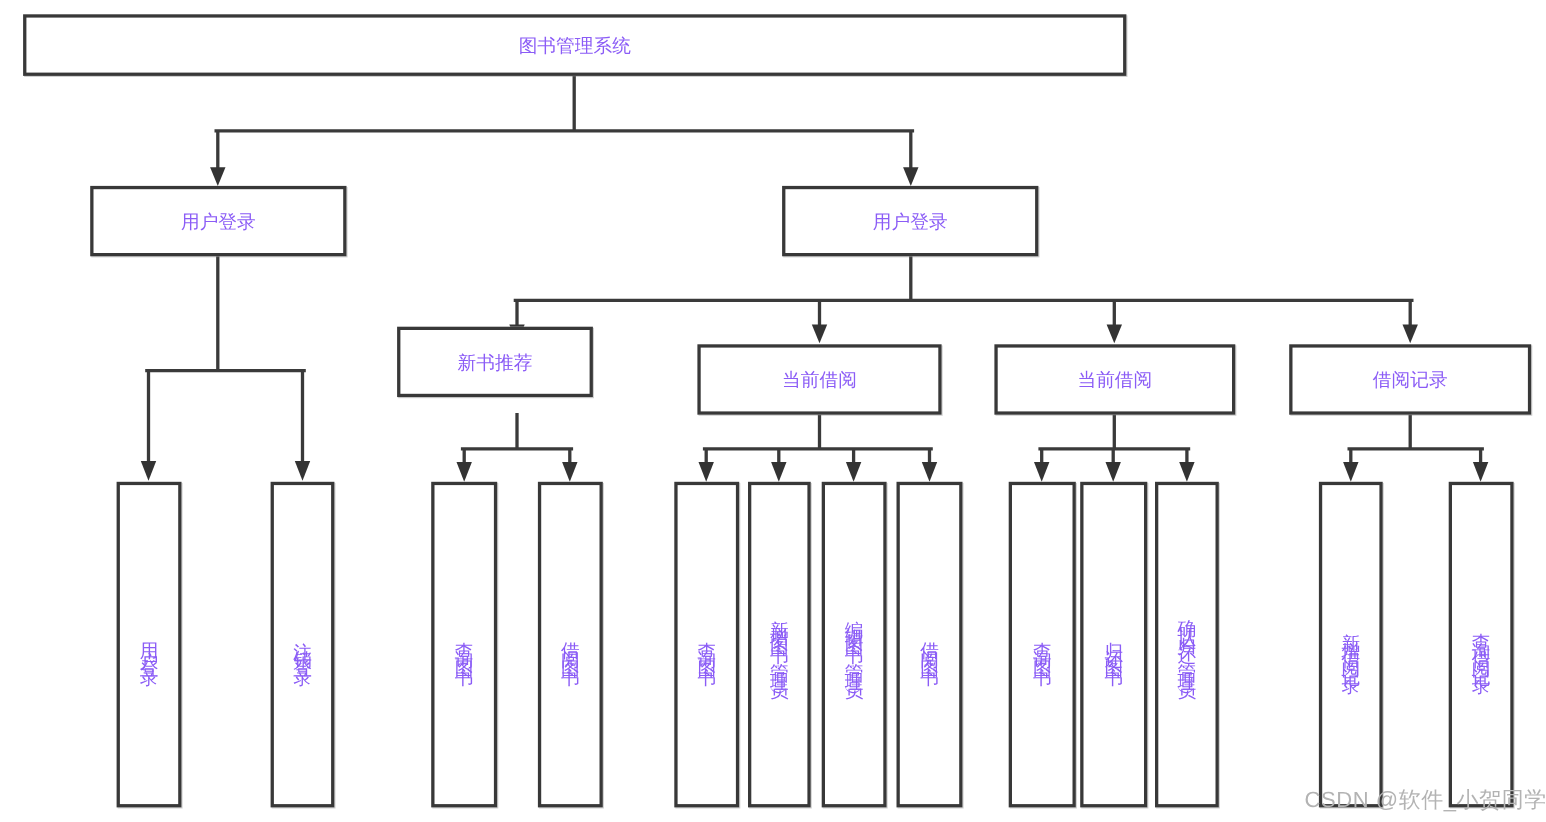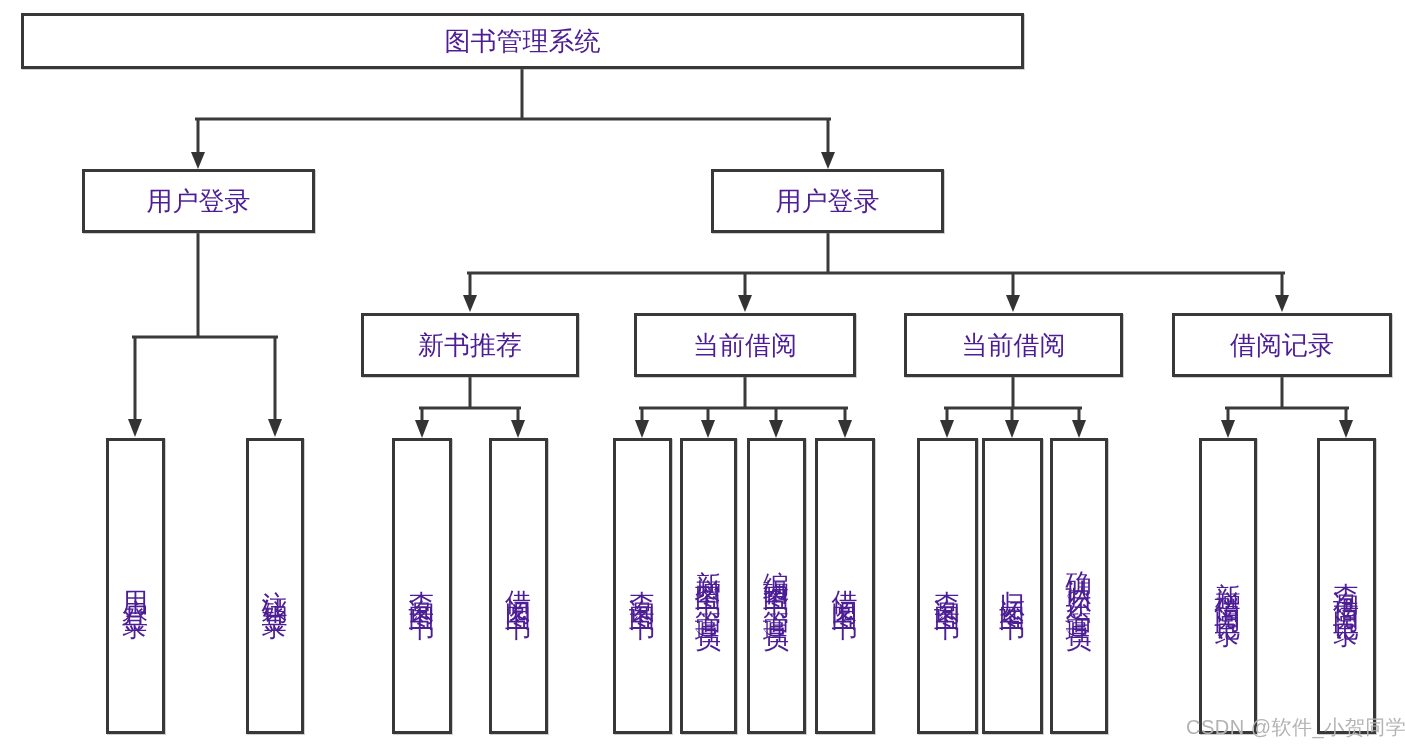--- a/index.html
+++ b/index.html
@@ -29,22 +29,22 @@
     box-sizing: border-box;
     background: #ffffff;
     border: 3px solid #383838;
     display: flex;
     align-items: center;
     justify-content: center;
     z-index: 2;
     box-shadow: 1px 1px 0 rgba(120,120,120,0.35);
   }
   .box .lbl {
-    color: #4c1d95;
-    font-size: 26px;
+    color: #8b5cf6;
+    font-size: 17px;
     line-height: 1;
     white-space: nowrap;
   }
   .box.vbox .lbl {
     writing-mode: vertical-rl;
     text-orientation: mixed;
     letter-spacing: 8px;
     white-space: normal;
     max-height: 284px;
   }
@@ -118,21 +118,21 @@
     <span class="lbl">图书管理系统</span>
   </div>
 
   <div class="box hbox" style="left:82px;top:169px;width:233px;height:64px">
     <span class="lbl">用户登录</span>
   </div>
   <div class="box hbox" style="left:711px;top:169px;width:233px;height:64px">
     <span class="lbl">用户登录</span>
   </div>
 
-  <div class="box hbox" style="left:361px;top:313px;width:218px;height:64px">
+  <div class="box hbox" style="left:361px;top:297px;width:178px;height:64px">
     <span class="lbl">新书推荐</span>
   </div>
   <div class="box hbox" style="left:634px;top:313px;width:222px;height:64px">
     <span class="lbl">当前借阅</span>
   </div>
   <div class="box hbox" style="left:904px;top:313px;width:219px;height:64px">
     <span class="lbl">当前借阅</span>
   </div>
   <div class="box hbox" style="left:1172px;top:313px;width:220px;height:64px">
     <span class="lbl">借阅记录</span>

